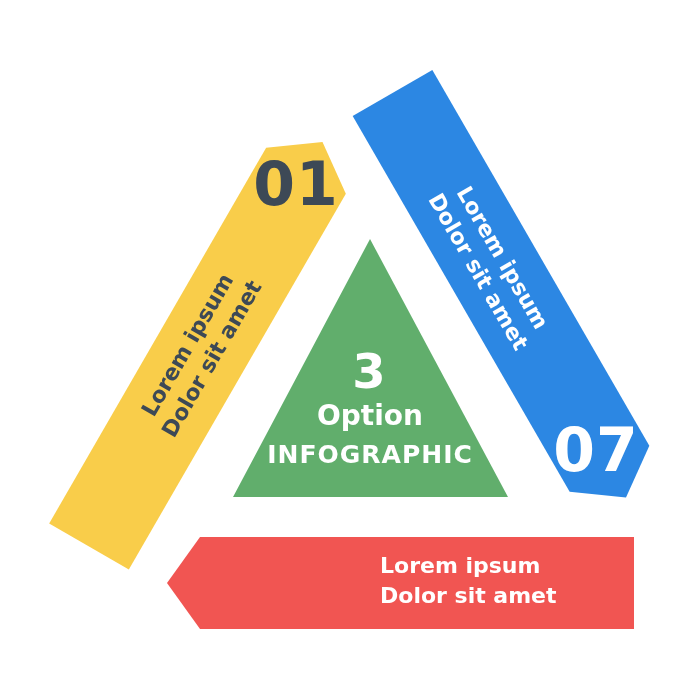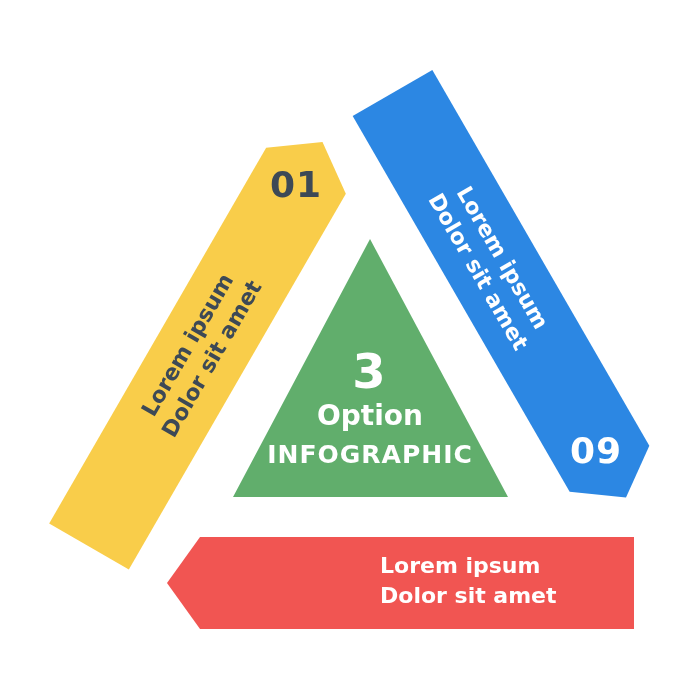--- a/index.html
+++ b/index.html
@@ -19,21 +19,21 @@
     position: absolute;
     left: 0;
     top: 0;
   }
   .txt {
     position: absolute;
     font-weight: bold;
     white-space: nowrap;
   }
   .num {
-    font-size: 36px;
+    font-size: 60px;
     letter-spacing: 1px;
     transform: translate(-50%, -50%);
   }
   .num-dark { color: #3D4956; }
   .num-light { color: #ffffff; }
   .ribbon-label {
     font-size: 22px;
     line-height: 28px;
     text-align: center;
   }
@@ -80,21 +80,21 @@
     <g transform="translate(392.5,93) rotate(60)">
       <polygon points="0,-46 434,-46 467,0 434,46 0,46" fill="#2C87E3"></polygon>
     </g>
 
     <g transform="translate(634,583) rotate(180)">
       <polygon points="0,-46 434,-46 467,0 434,46 0,46" fill="#F15552"></polygon>
     </g>
   </svg>
 
   <div class="txt num num-dark" style="left:296px; top:184px;">01</div>
-  <div class="txt num num-light" style="left:596px; top:450px;">09</div>
+  <div class="txt num num-light" style="left:596px; top:450px;">07</div>
 
   <div class="txt ribbon-label rot-ccw dark" style="left:200px; top:352px;">
     <div>Lorem ipsum</div>
     <div>Dolor sit amet</div>
   </div>
 
   <div class="txt ribbon-label rot-cw light" style="left:490px; top:265px;">
     <div>Lorem ipsum</div>
     <div>Dolor sit amet</div>
   </div>

